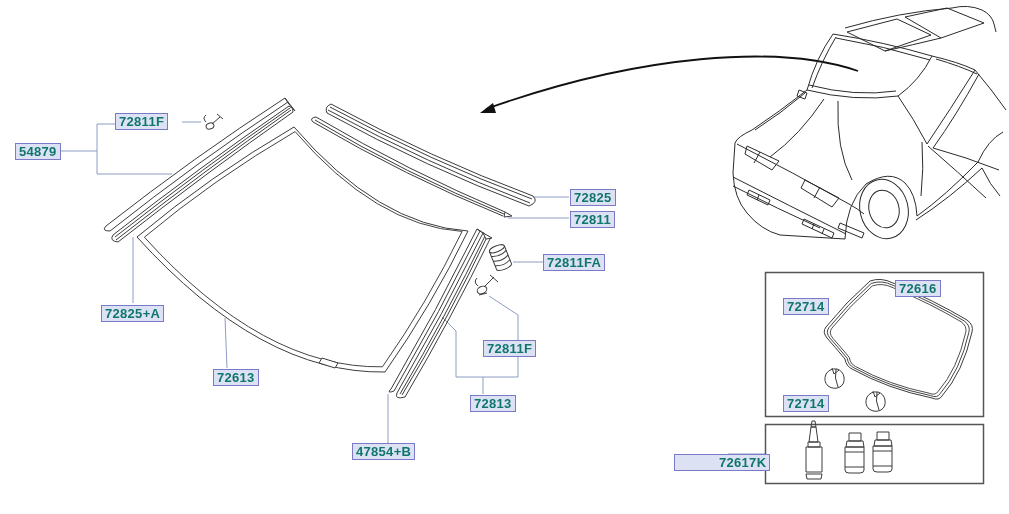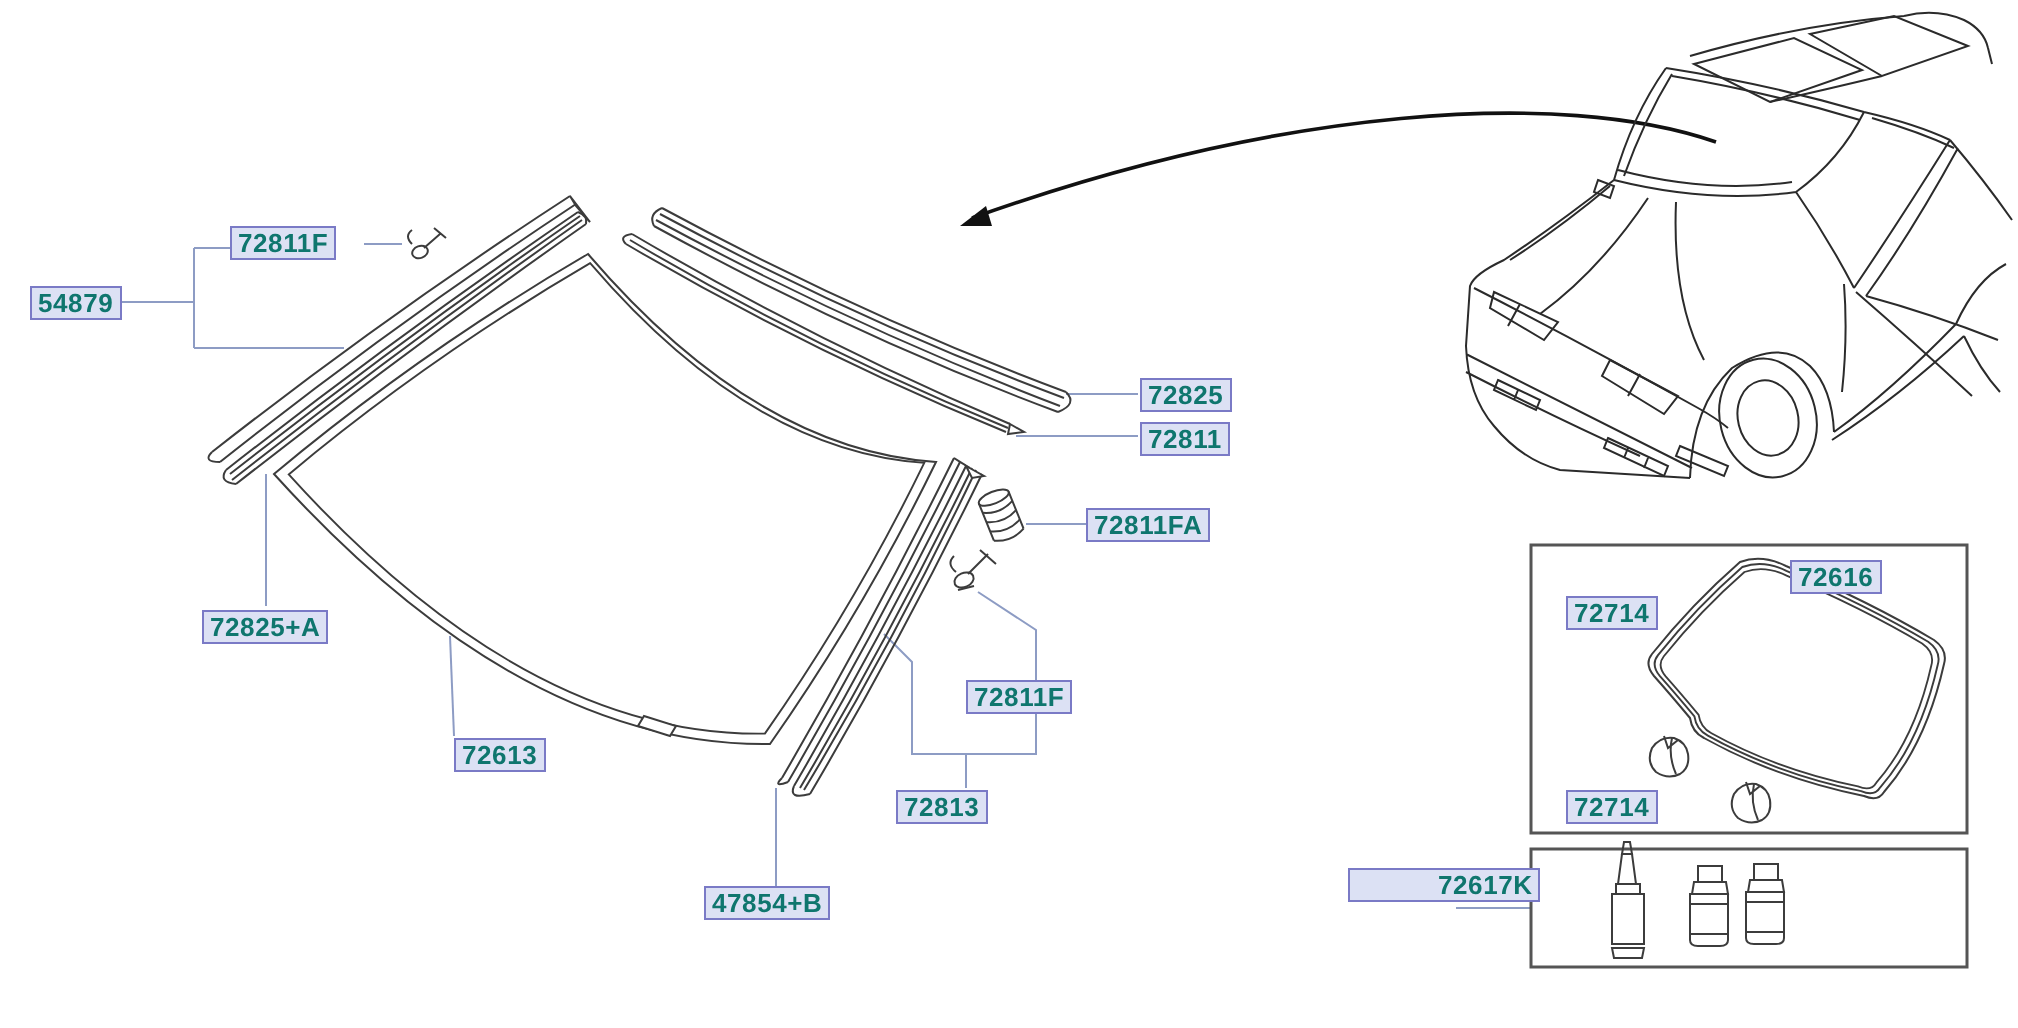--- a/index.html
+++ b/index.html
@@ -194,25 +194,25 @@
       <path d="M875,440 L891,440 L892,446 L874,446 Z"></path>
       <path d="M873,446 L892,446 L892,469 Q892,472 888,472 L877,472 Q873,472 873,469 Z"></path>
       <path d="M873,451 H892 M873,466 H892"></path>
     </g>
   </g>
 </svg>
 
 <div class="part-label" style="left:15px;  top:143px;">54879</div>
 <div class="part-label" style="left:115px; top:113px;">72811F</div>
 <div class="part-label" style="left:101px; top:305px;">72825+A</div>
-<div class="part-label" style="left:227px; top:369px;">72613</div>
+<div class="part-label" style="left:213px; top:369px;">72613</div>
 <div class="part-label" style="left:352px; top:443px;">47854+B</div>
-<div class="part-label" style="left:448px; top:395px;text-align:right;">72813</div>
+<div class="part-label" style="left:470px; top:395px;text-align:right;">72813</div>
 <div class="part-label" style="left:483px; top:340px;">72811F</div>
 <div class="part-label" style="left:543px; top:254px;">72811FA</div>
 <div class="part-label" style="left:570px; top:189px;">72825</div>
 <div class="part-label" style="left:570px; top:211px;">72811</div>
 <div class="part-label" style="left:895px; top:280px;">72616</div>
 <div class="part-label" style="left:783px; top:298px;">72714</div>
 <div class="part-label" style="left:783px; top:395px;">72714</div>
-<div class="part-label" style="left:674px; top:434px;padding-left:44px;">72617K</div>
+<div class="part-label" style="left:674px; top:454px;padding-left:44px;">72617K</div>
 
 </div>
 
 </body></html>

